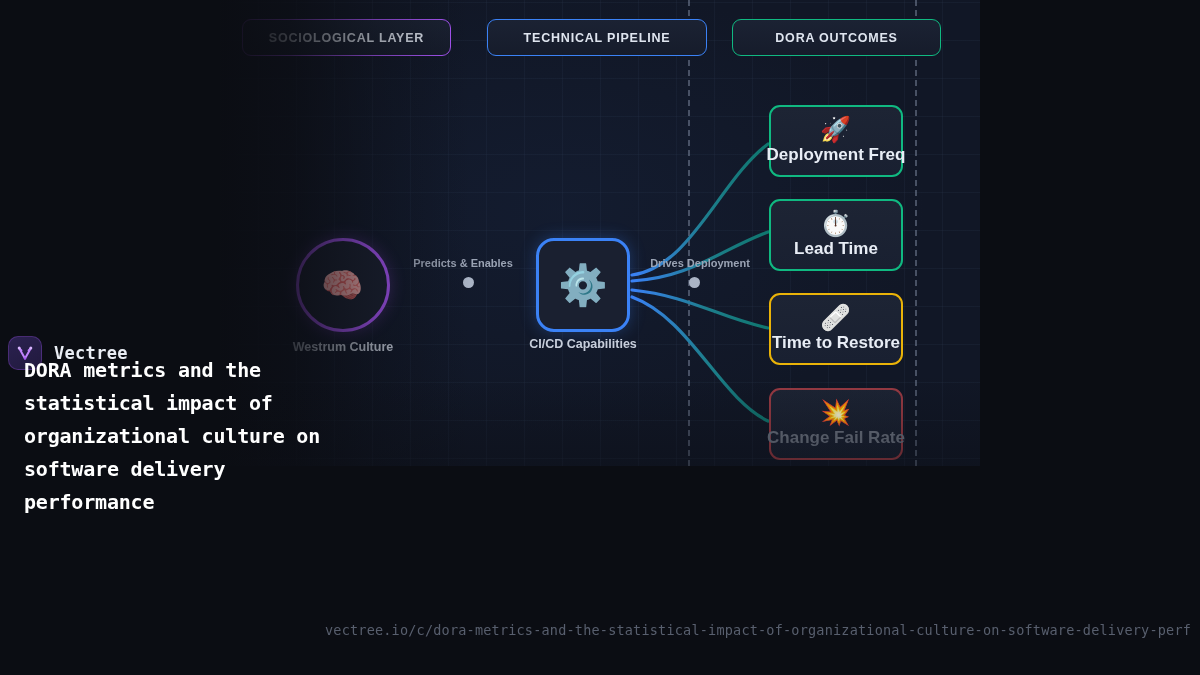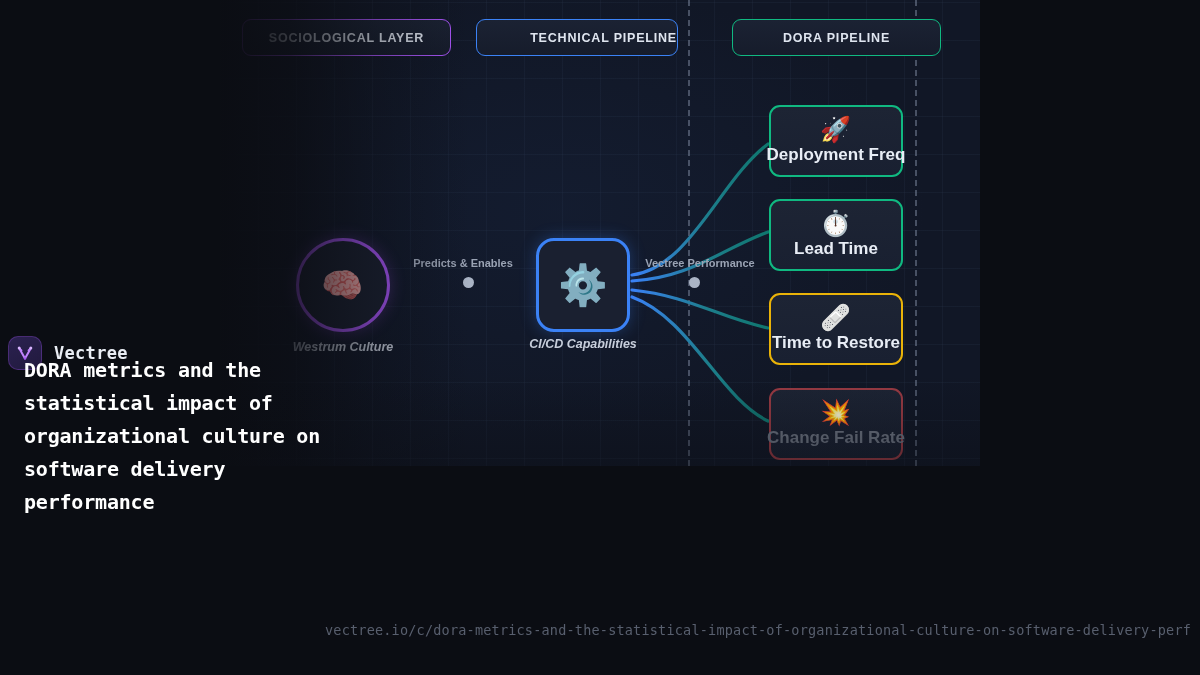--- a/index.html
+++ b/index.html
@@ -62,35 +62,34 @@
     align-items: center;
     justify-content: center;
     border-radius: 9px;
     background: linear-gradient(180deg, #1b2233 0%, #161c2b 100%);
     font-size: 12.5px;
     font-weight: 700;
     letter-spacing: 0.8px;
     color: #dfe5ef;
   }
   #lane-soc  { left: 22px;  width: 209px; border: 1.5px solid #a855f7; }
-  #lane-tech { left: 256px; width: 202px; border: 1.5px solid #3b82f6; justify-content: flex-end; }
+  #lane-tech { left: 267px; width: 220px; border: 1.5px solid #3b82f6; }
   #lane-dora { left: 512px; width: 209px; border: 1.5px solid #10b981; }
 
   
   #edges { position: absolute; left: 0; top: 0; width: 760px; height: 466px; pointer-events: none; }
 
   
   .node-label {
     position: absolute;
     text-align: center;
     font-size: 12.5px;
     font-weight: 700;
     color: #c7cedb;
     white-space: nowrap;
-    font-style: italic;
   }
 
   
   #node-culture {
     position: absolute;
     left: 76px; top: 238px;
     width: 94px; height: 94px;
     border-radius: 50%;
     border: 3px solid #a855f7;
     background: #1a2030;
@@ -272,37 +271,37 @@
       <path d="M 412 297 C 470 318, 500 398, 548 421" stroke="url(#edgeGrad)" stroke-width="3.2" fill="none" stroke-linecap="round"></path>
     </svg>
 
     <div class="lane-header" id="lane-soc">
       <span>SOCIOLOGICAL LAYER</span>
     </div>
     <div class="lane-header" id="lane-tech">
       <span>TECHNICAL PIPELINE</span>
     </div>
     <div class="lane-header" id="lane-dora">
-      <span>DORA PIPELINE</span>
+      <span>DORA OUTCOMES</span>
     </div>
 
     <div id="node-culture">
       <span class="emoji">🧠</span>
     </div>
     <div class="node-label" id="label-culture">Westrum Culture</div>
 
     <div id="node-cicd">
       <span class="emoji">⚙️</span>
     </div>
     <div class="node-label" id="label-cicd">CI/CD Capabilities</div>
 
     <div class="edge-label" id="edge-label-1">Predicts &amp; Enables</div>
     <div class="edge-dot" id="edge-dot-1"></div>
 
-    <div class="edge-label" id="edge-label-2">Vectree Performance</div>
+    <div class="edge-label" id="edge-label-2">Drives Deployment</div>
     <div class="edge-dot" id="edge-dot-2"></div>
 
     <div class="outcome-card" id="card-deploy">
       <span class="emoji">🚀</span>
       <span class="card-label">Deployment Freq</span>
     </div>
 
     <div class="outcome-card" id="card-lead">
       <span class="emoji">⏱️</span>
       <span class="card-label">Lead Time</span>

